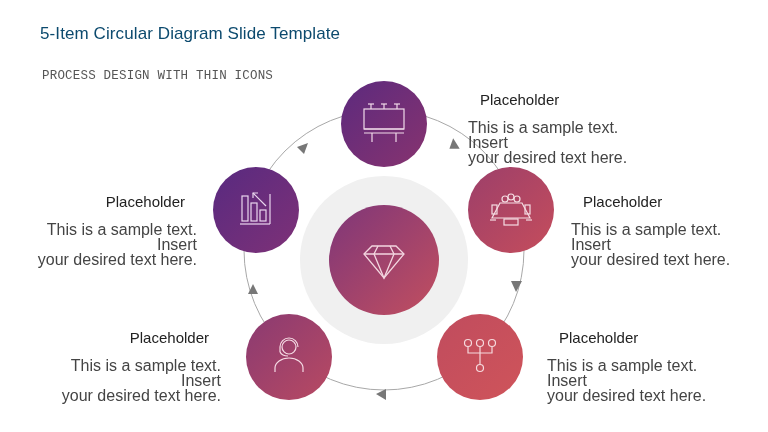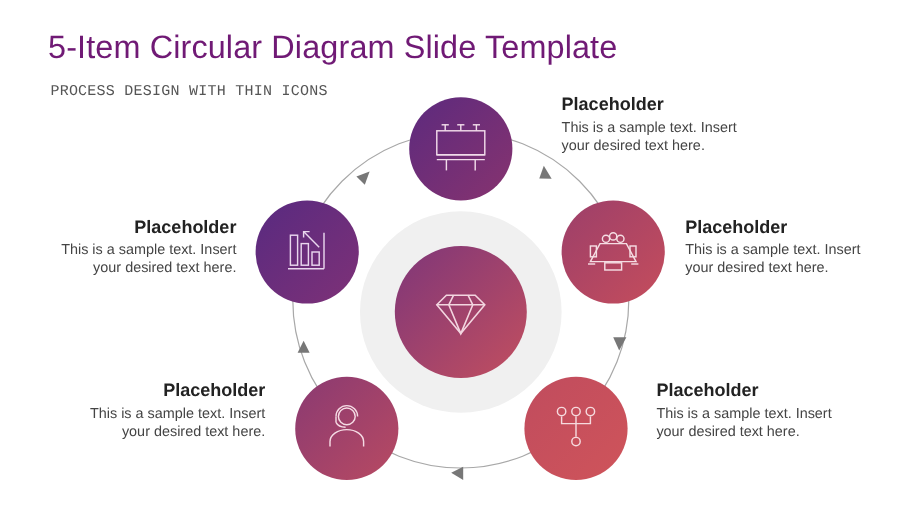--- a/index.html
+++ b/index.html
@@ -1,22 +1,22 @@
 <!DOCTYPE html>
 <html><head>
 <meta charset="utf-8">
 <style>
   html,body{margin:0;padding:0;}
   body{width:768px;height:432px;background:#ffffff;position:relative;overflow:hidden;font-family:"Liberation Sans","DejaVu Sans",sans-serif;}
-  .title{position:absolute;left:40px;top:24px;font-size:27px;color:#701a75;letter-spacing:0.1px;}
+  .title{position:absolute;left:40px;top:24px;font-size:17px;color:#0c4a6e;letter-spacing:0.1px;}
   .subtitle{position:absolute;left:42px;top:69px;font-size:12.5px;color:#555;letter-spacing:0.2px;font-family:Liberation Mono, monospace;}
   svg.diagram{position:absolute;left:0;top:0;}
   .label{position:absolute;width:170px;}
-  .label h3{margin:0;font-size:15px;font-weight:bold;color:#222;}
-  .label p{margin:3px 0 0 0;font-size:12px;line-height:15px;color:#444;}
+  .label h3{margin:12px;font-size:15px;font-weight:normal;color:#222;}
+  .label p{margin:3px 0 0 0;font-size:16px;line-height:15px;color:#444;}
   .right{text-align:left;}
   .left{text-align:right;}
 </style>
 </head>
 <body>
 
 <div class="title">5-Item Circular Diagram Slide Template</div>
 <div class="subtitle">PROCESS DESIGN WITH THIN ICONS</div>
 
 <svg class="diagram" width="768" height="432" viewBox="0 0 768 432">

